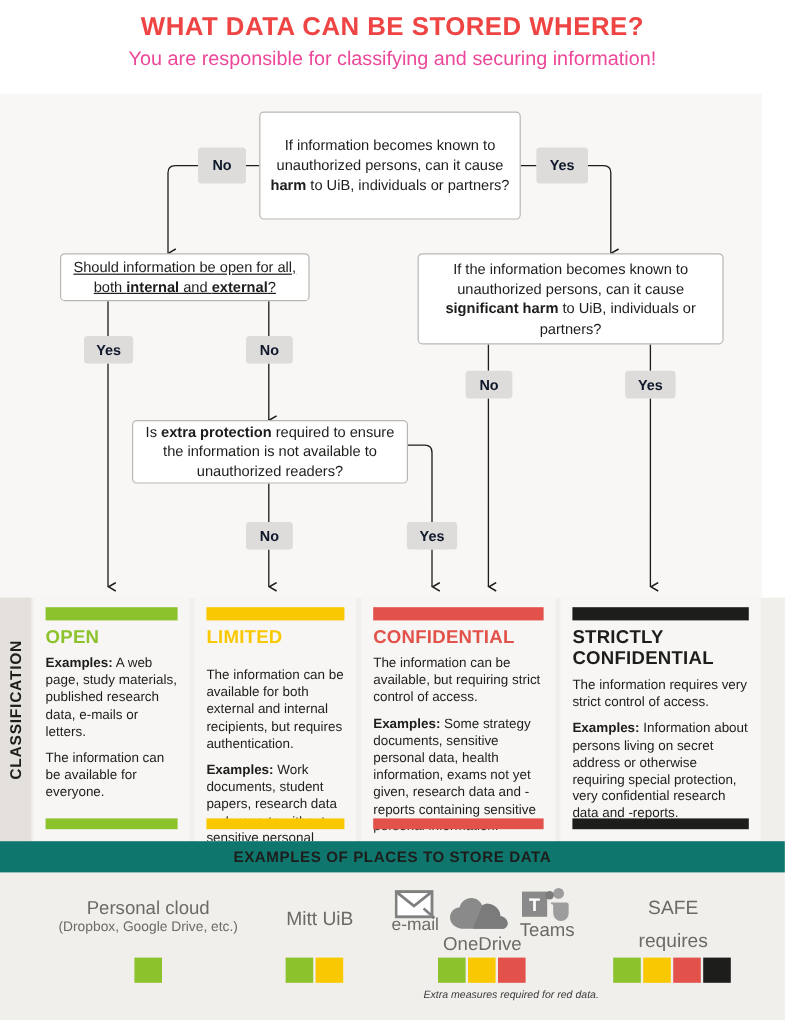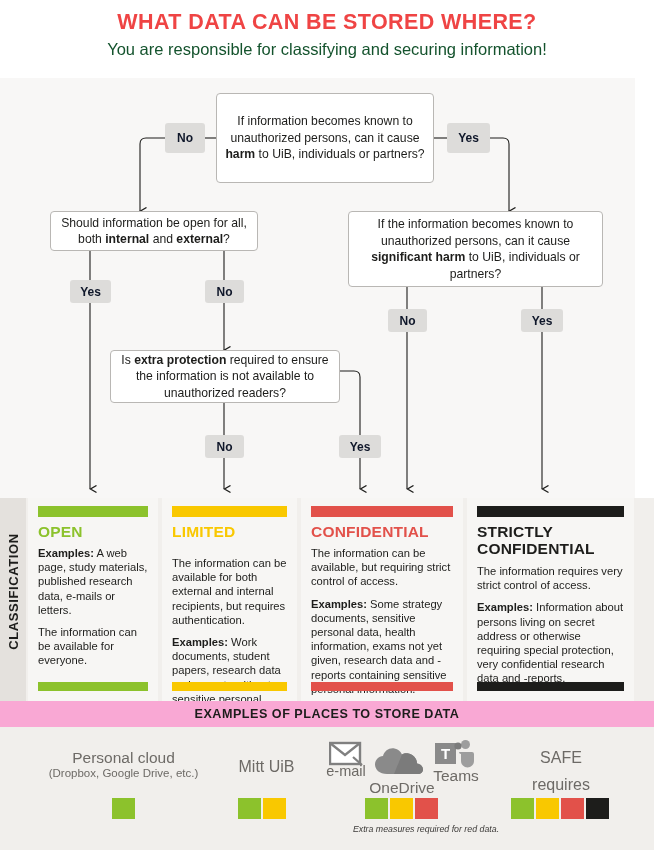--- a/index.html
+++ b/index.html
@@ -15,21 +15,21 @@
   #header{
     position:absolute;left:0;top:0;width:654px;height:78px;
     background:#ffffff;
     text-align:center;
   }
   #title{
     font-size:21.5px;font-weight:bold;letter-spacing:.4px;
     margin:0;padding-top:10px;color:#ef4444;
   }
   #subtitle{
-    font-size:16.5px;font-weight:normal;margin:0;padding-top:5px;color:#14532d;
+    font-size:16.5px;font-weight:normal;margin:0;padding-top:5px;color:#ec4899;
   }
 
   
   #flow{
     position:absolute;left:0;top:78px;width:635px;height:420px;
     background:#f8f7f6;
   }
   .dbox{
     position:absolute;
     background:#ffffff;
@@ -91,21 +91,21 @@
   .cbody p{margin:0 0 8px 0;}
   .cbody b{font-weight:bold;}
 
   
   #examples{
     position:absolute;left:0;top:701px;width:654px;height:149px;
     background:#f1efec;
   }
   #ex-headband{
     position:absolute;left:0;top:0;width:654px;height:26px;
-    background:#f9a8d4;
+    background:#0f766e;
     display:flex;align-items:center;justify-content:center;
   }
   #ex-headband span{
     font-size:12.6px;font-weight:bold;letter-spacing:.5px;color:#1d1d1b;
   }
   .ex-label{
     position:absolute;
     color:#6d6a66;
     text-align:center;
     line-height:17px;
@@ -167,21 +167,21 @@
 
       <path d="M340,293 L354,293 Q360,293 360,299 L360,357"></path>
       <path d="M360,380 L360,411" marker-end="url(#arrow)"></path>
     </g>
   </svg>
 
   <div class="dbox" style="left:216px;top:15px;width:218px;height:90px;">
     <span>If information becomes known to unauthorized persons, can it cause <b>harm</b> to UiB, individuals or partners?</span>
   </div>
 
-  <div class="dbox" style="left:50px;top:133px;width:208px;height:40px;">
+  <div class="dbox" style="left:50px;top:133px;width:208px;height:40px;text-decoration:underline;">
     <span>Should information be  open for all, both <b>internal</b> and <b>external</b>?</span>
   </div>
 
   <div class="dbox" style="left:348px;top:133px;width:255px;height:76px;">
     <span>If the information becomes known to unauthorized persons, can it cause <b>significant harm</b> to UiB, individuals or partners?</span>
   </div>
 
   <div class="dbox" style="left:110px;top:272px;width:230px;height:53px;">
     <span>Is <b>extra protection</b> required to ensure the information is not available to unauthorized readers?</span>
   </div>

